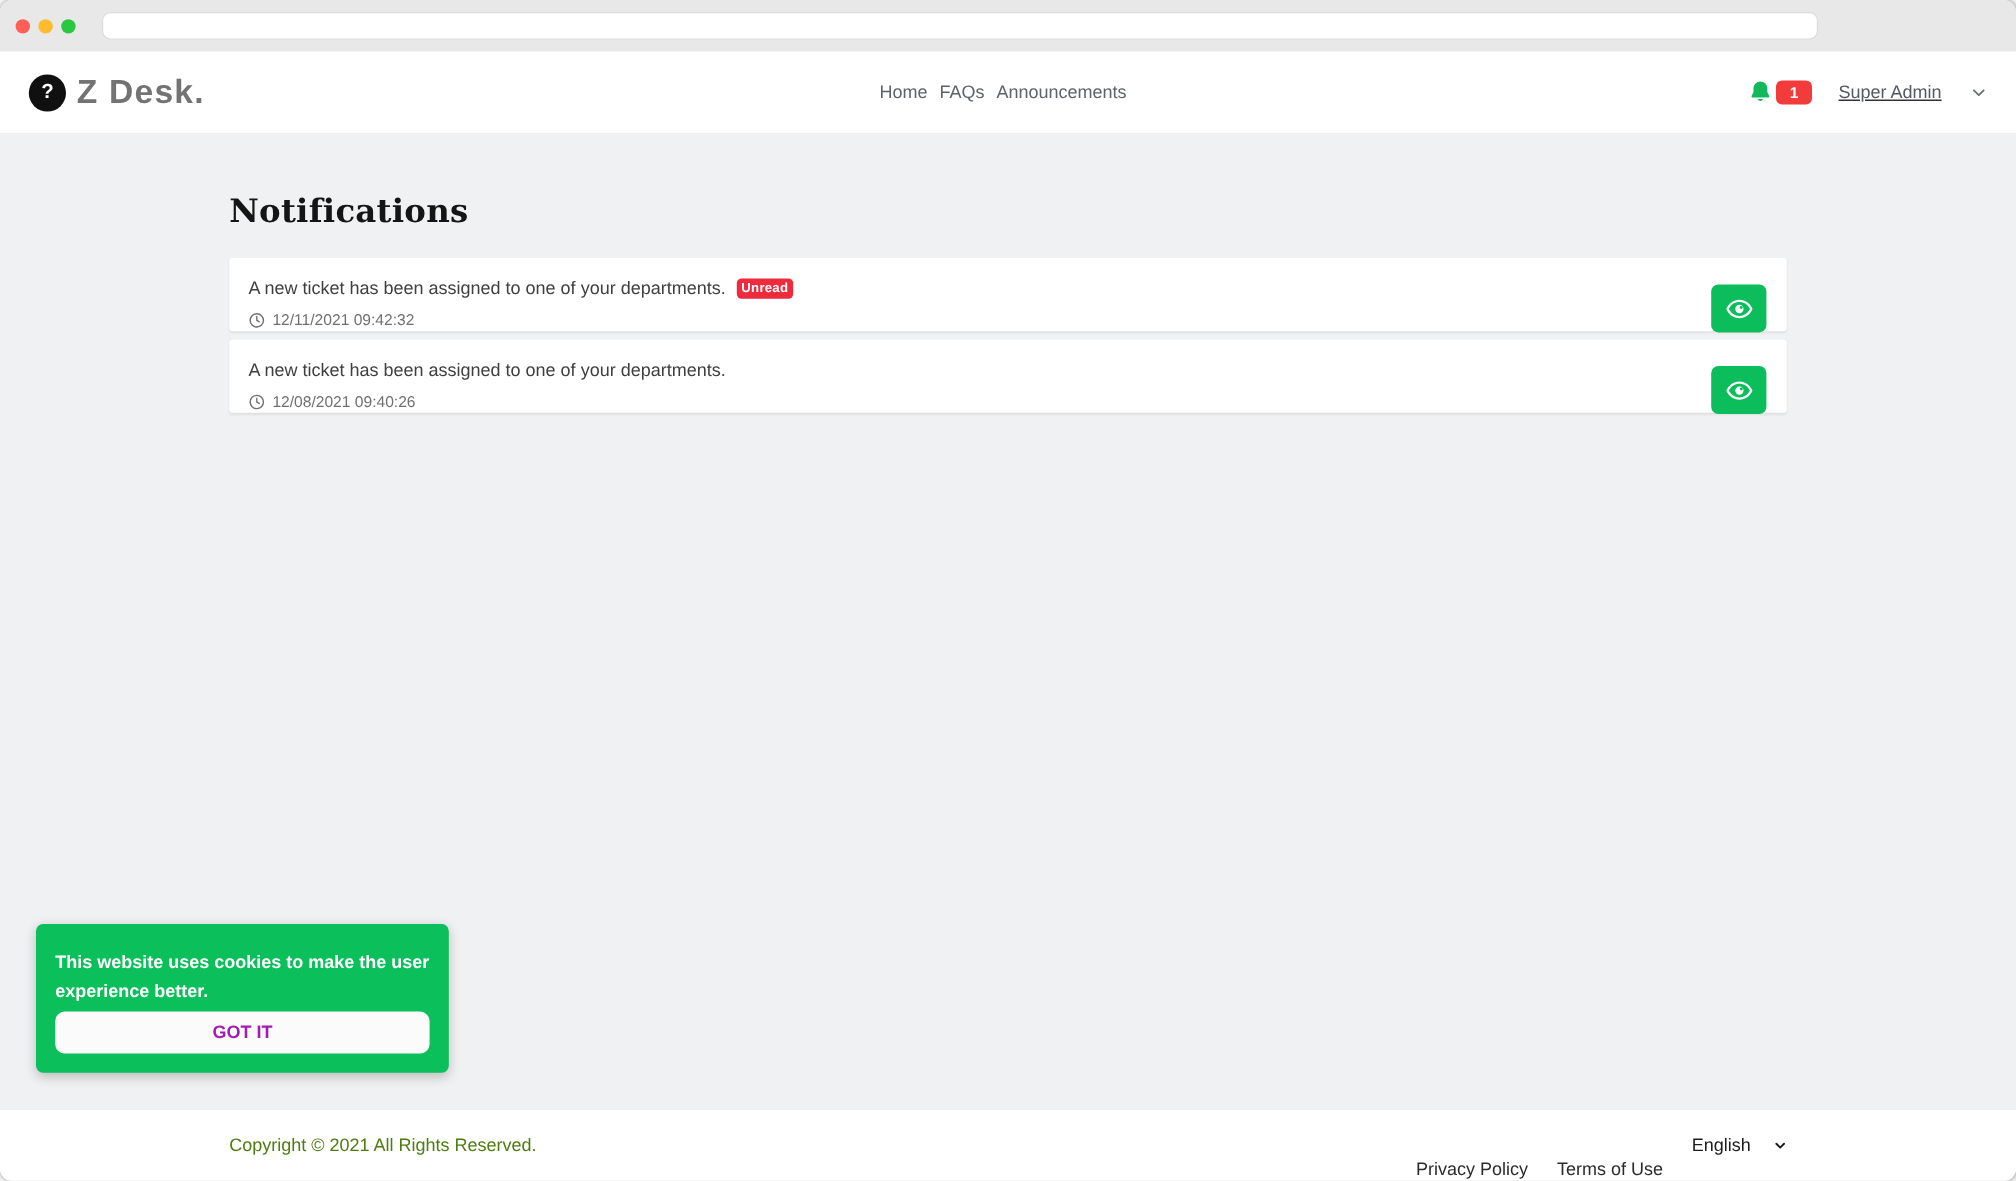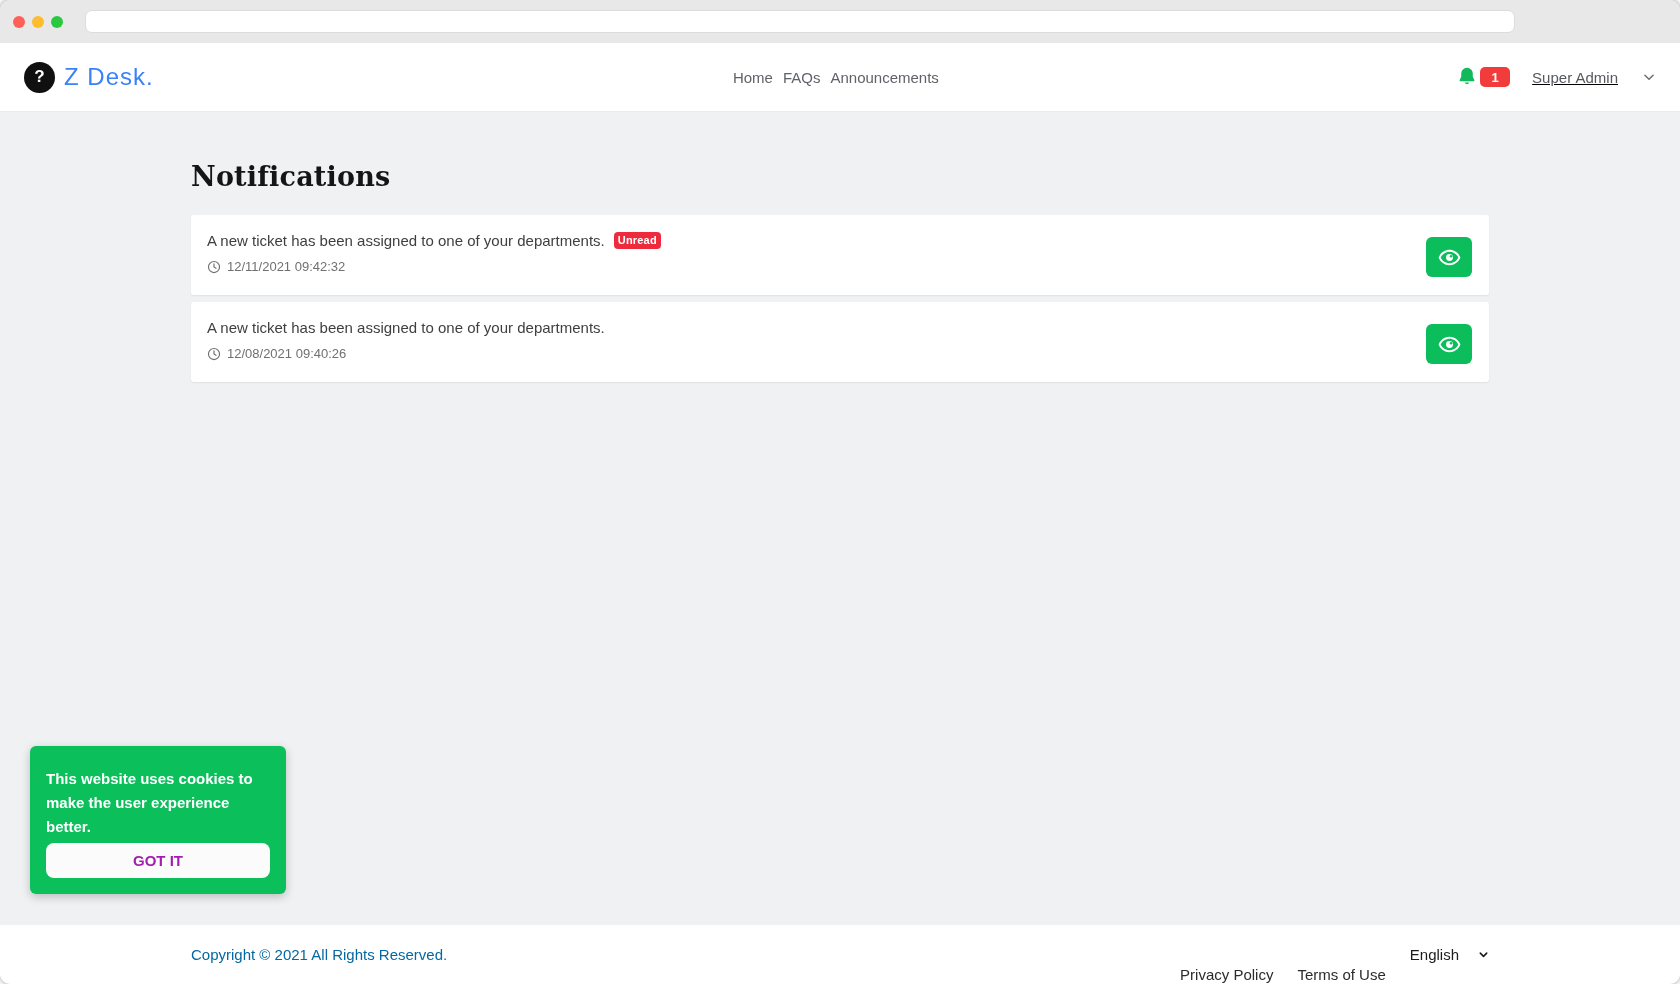--- a/index.html
+++ b/index.html
@@ -30,21 +30,21 @@
     height:69px; background:#ffffff; flex:0 0 auto;
     display:flex; align-items:center; padding:0 24px;
     border-bottom:1px solid #ececec; position:relative; z-index:2;
   }
   .brand { display:flex; align-items:center; gap:9px; text-decoration:none; cursor:pointer; }
   .brand-mark {
     width:31px; height:31px; border-radius:50%; background:#101010;
     color:#fff; font-weight:bold; font-size:17px;
     display:flex; align-items:center; justify-content:center;
   }
-  .brand-name { font-size:24px; font-weight:400; color:#3b82f6; letter-spacing:1px; }
+  .brand-name { font-size:28px; font-weight:700; color:#737373; letter-spacing:1px; }
 
   .nav {
     position:absolute; left:50%; top:50%; transform:translate(-52%,-50%);
     display:flex; gap:10px;
   }
   .nav a { font-size:15px; color:#5f6368; text-decoration:none; cursor:pointer; }
 
   .appbar-right { margin-left:auto; display:flex; align-items:center; }
   .bell-wrap { display:flex; align-items:center; cursor:pointer; }
   .bell-badge {
@@ -59,47 +59,47 @@
   .main { flex:1 1 auto; position:relative; }
   .container { width:1298px; margin:0 auto; }
   h1.page-title {
     font-family:"DejaVu Serif","Liberation Serif",serif;
     font-size:27px; font-weight:bold; color:#151515;
     padding-top:49px; margin-bottom:23px; letter-spacing:.2px;
   }
 
   .note-card {
     position:relative; background:#ffffff; border-radius:3px;
-    height:80px; padding:17px 16px; margin-bottom:7px;
+    height:61px; padding:17px 16px; margin-bottom:7px;
     box-shadow:0 1px 2px rgba(0,0,0,.07);
   }
   .note-title { font-size:15px; color:#3f3f3f; display:flex; align-items:center; }
   .unread-badge {
     display:inline-block; margin-left:9px; background:#ee2b3d; color:#fff;
     font-size:11px; font-weight:bold; letter-spacing:.2px;
     padding:3px 4px; border-radius:4px; line-height:1;
   }
   .note-time { margin-top:10px; display:flex; align-items:center; gap:6px; font-size:13px; color:#707070; }
   .eye-btn {
     position:absolute; right:17px; top:22px; width:46px; height:40px;
     background:#0cbd5b; border:none; border-radius:6px; cursor:pointer;
     display:flex; align-items:center; justify-content:center;
   }
 
   
   .footer { flex:0 0 59px; background:#ffffff; display:flex; align-items:center; }
   .footer-inner { width:1298px; margin:0 auto; display:flex; align-items:center; }
-  .copyright { font-size:15px; color:#0369a1; }
+  .copyright { font-size:15px; color:#4d7c0f; }
   .footer-links { margin-left:auto; display:flex; align-items:center; gap:24px; }
   .footer-links a { font-size:15px; color:#2b2b2b; text-decoration:none; cursor:pointer;margin-top:40px; }
   .lang-select { display:flex; align-items:center; gap:19px; font-size:15px; color:#1c1c1c; cursor:pointer; }
 
   
   .cookie {
-    position:absolute; left:30px; bottom:31px; width:256px;
+    position:absolute; left:30px; bottom:31px; width:344px;
     background:#0bbf5b; border-radius:6px; padding:21px 16px 16px;
     box-shadow:0 3px 10px rgba(0,0,0,.22); z-index:10;
   }
   .cookie-text { color:#ffffff; font-size:15px; font-weight:bold; line-height:24px; }
   .cookie-btn {
     margin-top:4px; width:100%; height:35px; background:#fbfbfb;
     border:none; border-radius:8px; font-family:inherit;
     font-size:15px; font-weight:bold; color:#a21caf; cursor:pointer;
   }
 

